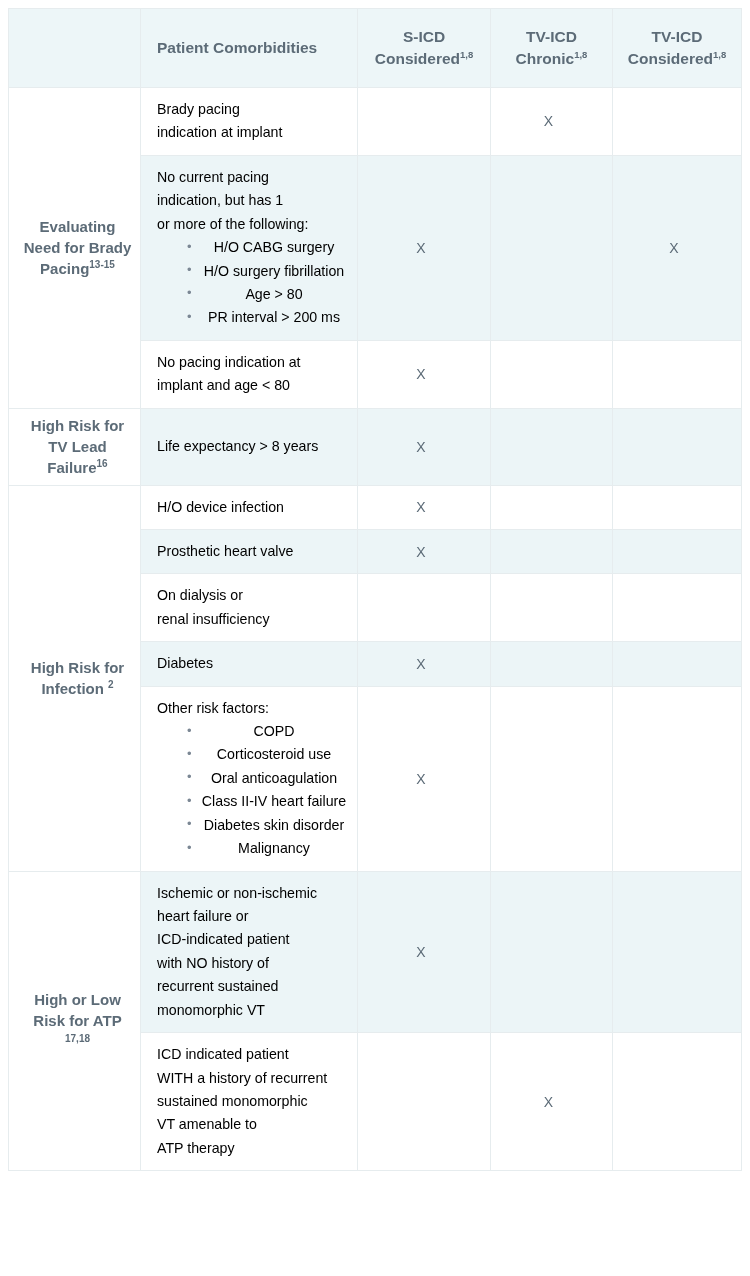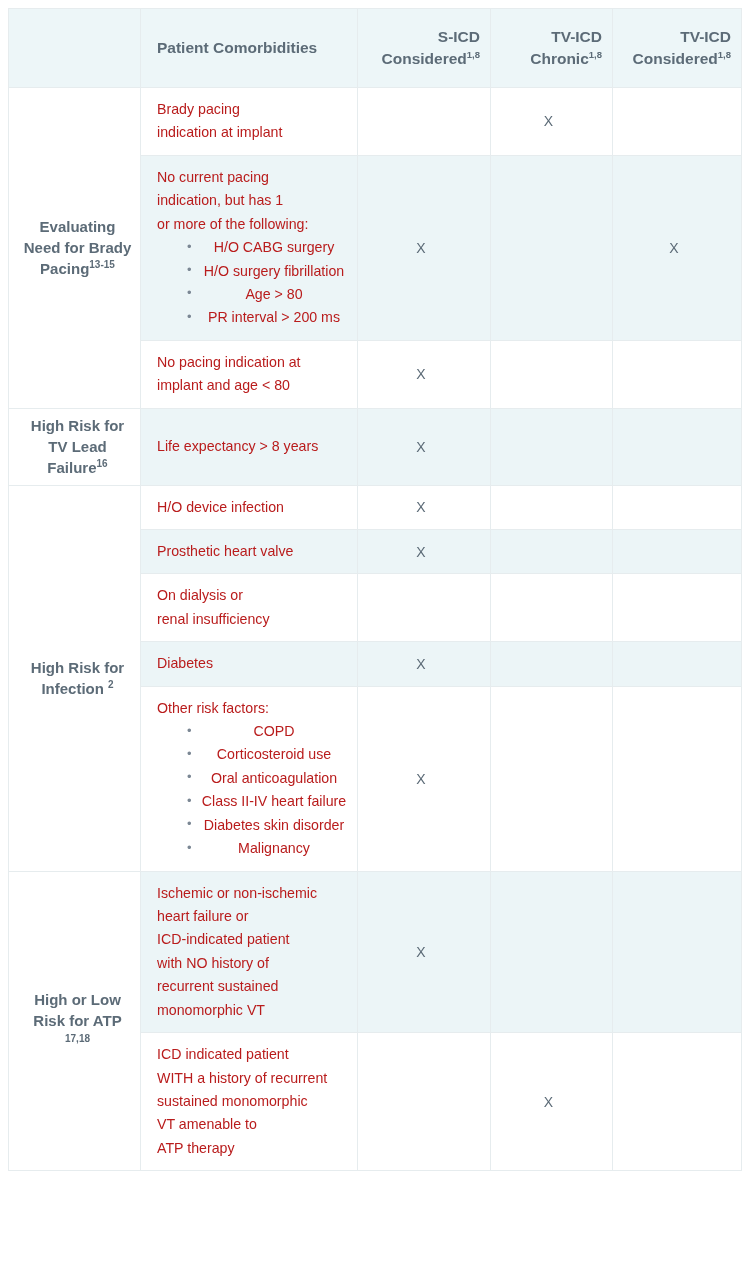--- a/index.html
+++ b/index.html
@@ -48,21 +48,21 @@
     font-weight: bold;
     line-height: 1.42;
     height: 66px;
     padding: 6px 10px;
   }
   th.h-blank { background: #edf6f8; }
   th.h-comorb {
     text-align: left;
     padding-left: 16px;
   }
-  th.h-center { text-align: right; }
+  th.h-center { text-align: center; }
   .sup {
     font-size: 9.5px;
     vertical-align: super;
     line-height: 0;
     font-weight: bold;
   }
 
   
   td.group-cell {
     color: #5c6b77;
@@ -75,21 +75,21 @@
   }
   td.group-cell .gsup {
     font-size: 10px;
     vertical-align: super;
     line-height: 0;
     font-weight: bold;
   }
 
   
   td.comorb-cell {
-    color: #b91c1c;
+    color: #000000;
     font-size: 14.2px;
     line-height: 1.65;
     padding: 10px 10px 10px 16px;
     text-align: left;
     vertical-align: middle;
   }
   td.comorb-cell .lead { display: block; }
   td.comorb-cell ul {
     margin: 0;
     padding: 0 0 0 30px;

